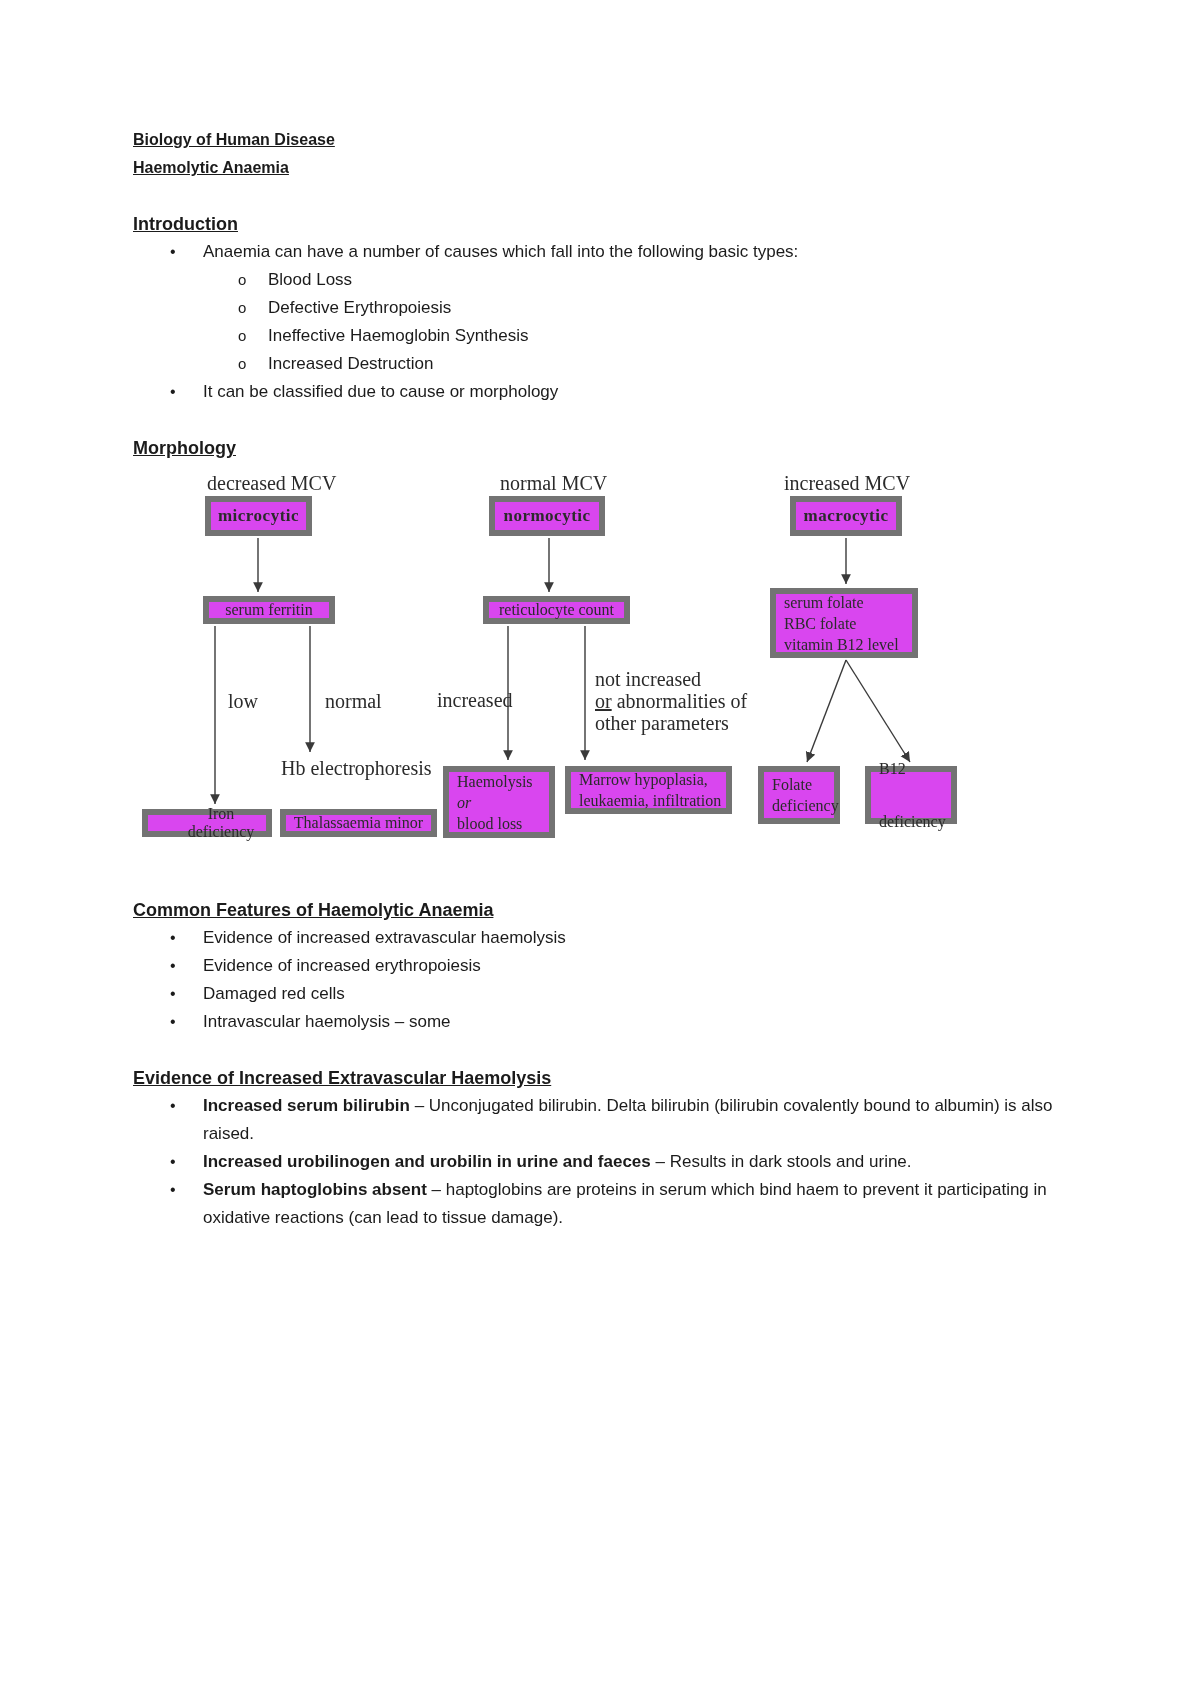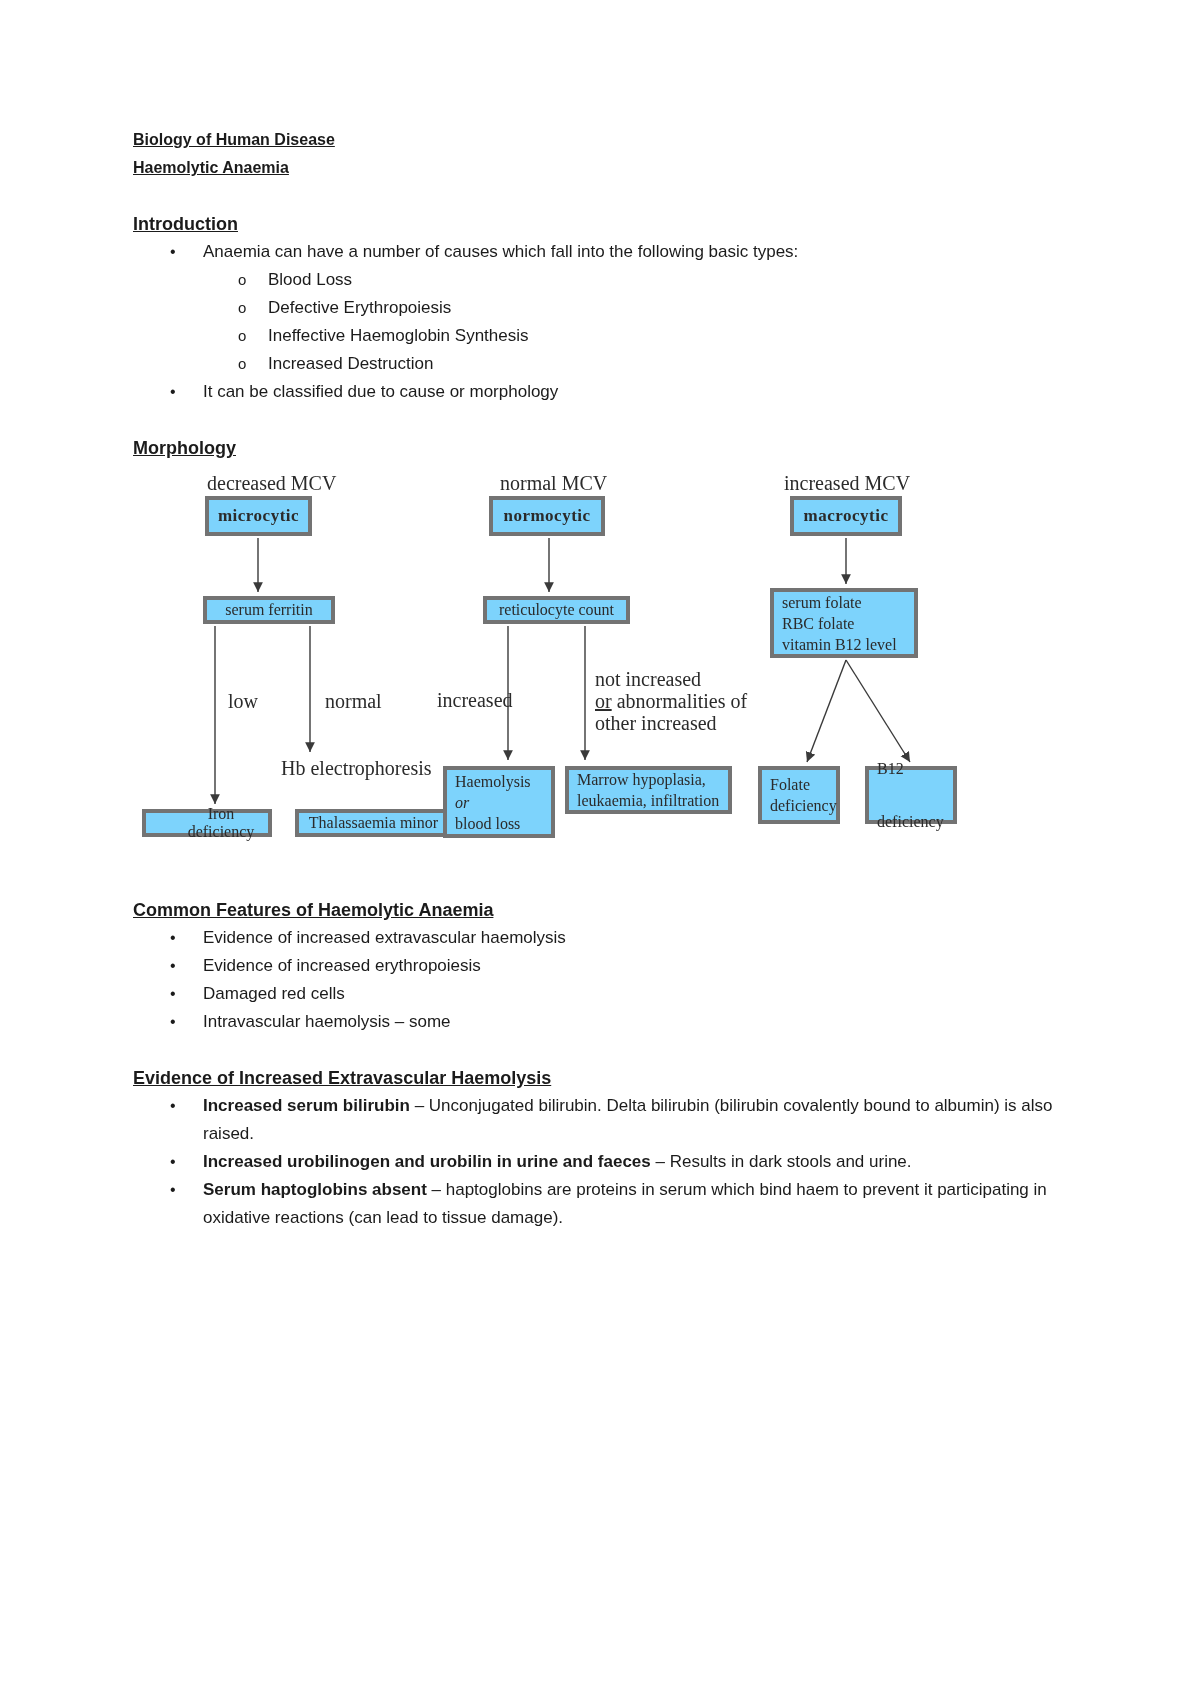--- a/index.html
+++ b/index.html
@@ -34,22 +34,22 @@
     height:402px;
     margin-top:4px;
     font-family:"Liberation Serif", serif;
     color:#2b2b2b;
   }
   #diagram svg { position:absolute; left:0; top:0; }
   .dlabel { position:absolute; font-size:20px; white-space:nowrap; }
   .dlabel.small-lines { line-height:22px; white-space:normal; width:160px; }
   .dbox {
     position:absolute;
-    border:4px solid #737373;
-    background:#7dd3fc;
+    border:6px solid #737373;
+    background:#d946ef;
     font-size:16px;
     display:flex; align-items:center; justify-content:center;
     text-align:center;
   }
   .dbox.dclass { font-weight:bold; font-size:17px; letter-spacing:0.5px; }
   .dbox.multiline {
     flex-direction:column; align-items:flex-start; justify-content:center;
     padding-left:8px; text-align:left; line-height:21px;
   }
   .italic { font-style:italic; }
@@ -111,30 +111,30 @@
         <line x1="713" y1="194" x2="777" y2="296" stroke="#3a3a3a" stroke-width="1.4" marker-end="url(#arrow)"></line>
       </svg>
 
       <div class="dlabel" style="left:74px; top:6px;">decreased MCV</div>
       <div class="dbox dclass" style="left:72px; top:30px; width:107px; height:40px;">microcytic</div>
       <div class="dbox" style="left:70px; top:130px; width:132px; height:28px;">serum ferritin</div>
       <div class="dlabel" style="left:95px;  top:224px;">low</div>
       <div class="dlabel" style="left:192px; top:224px;">normal</div>
       <div class="dlabel" style="left:148px; top:291px;">Hb electrophoresis</div>
       <div class="dbox" style="left:9px;  top:343px; width:130px; height:28px;padding-left:28px;">Iron deficiency</div>
-      <div class="dbox" style="left:147px; top:343px; width:157px; height:28px;margin-left:15px;">Thalassaemia minor</div>
+      <div class="dbox" style="left:147px; top:343px; width:157px; height:28px;">Thalassaemia minor</div>
 
       <div class="dlabel" style="left:367px; top:6px;">normal MCV</div>
       <div class="dbox dclass" style="left:356px; top:30px; width:116px; height:40px;">normocytic</div>
       <div class="dbox" style="left:350px; top:130px; width:147px; height:28px;">reticulocyte count</div>
       <div class="dlabel" style="left:304px; top:223px;">increased</div>
       <div class="dlabel small-lines" style="left:462px; top:202px;">
         <div>not increased</div>
         <div><span class="uline">or</span> <span>abnormalities of</span></div>
-        <div>other increased</div>
+        <div>other parameters</div>
       </div>
       <div class="dbox multiline" style="left:310px; top:300px; width:112px; height:72px;">
         <div>Haemolysis</div>
         <div class="italic">or</div>
         <div>blood loss</div>
       </div>
       <div class="dbox multiline" style="left:432px; top:300px; width:167px; height:48px;">
         <div>Marrow hypoplasia,</div>
         <div>leukaemia, infiltration</div>
       </div>

